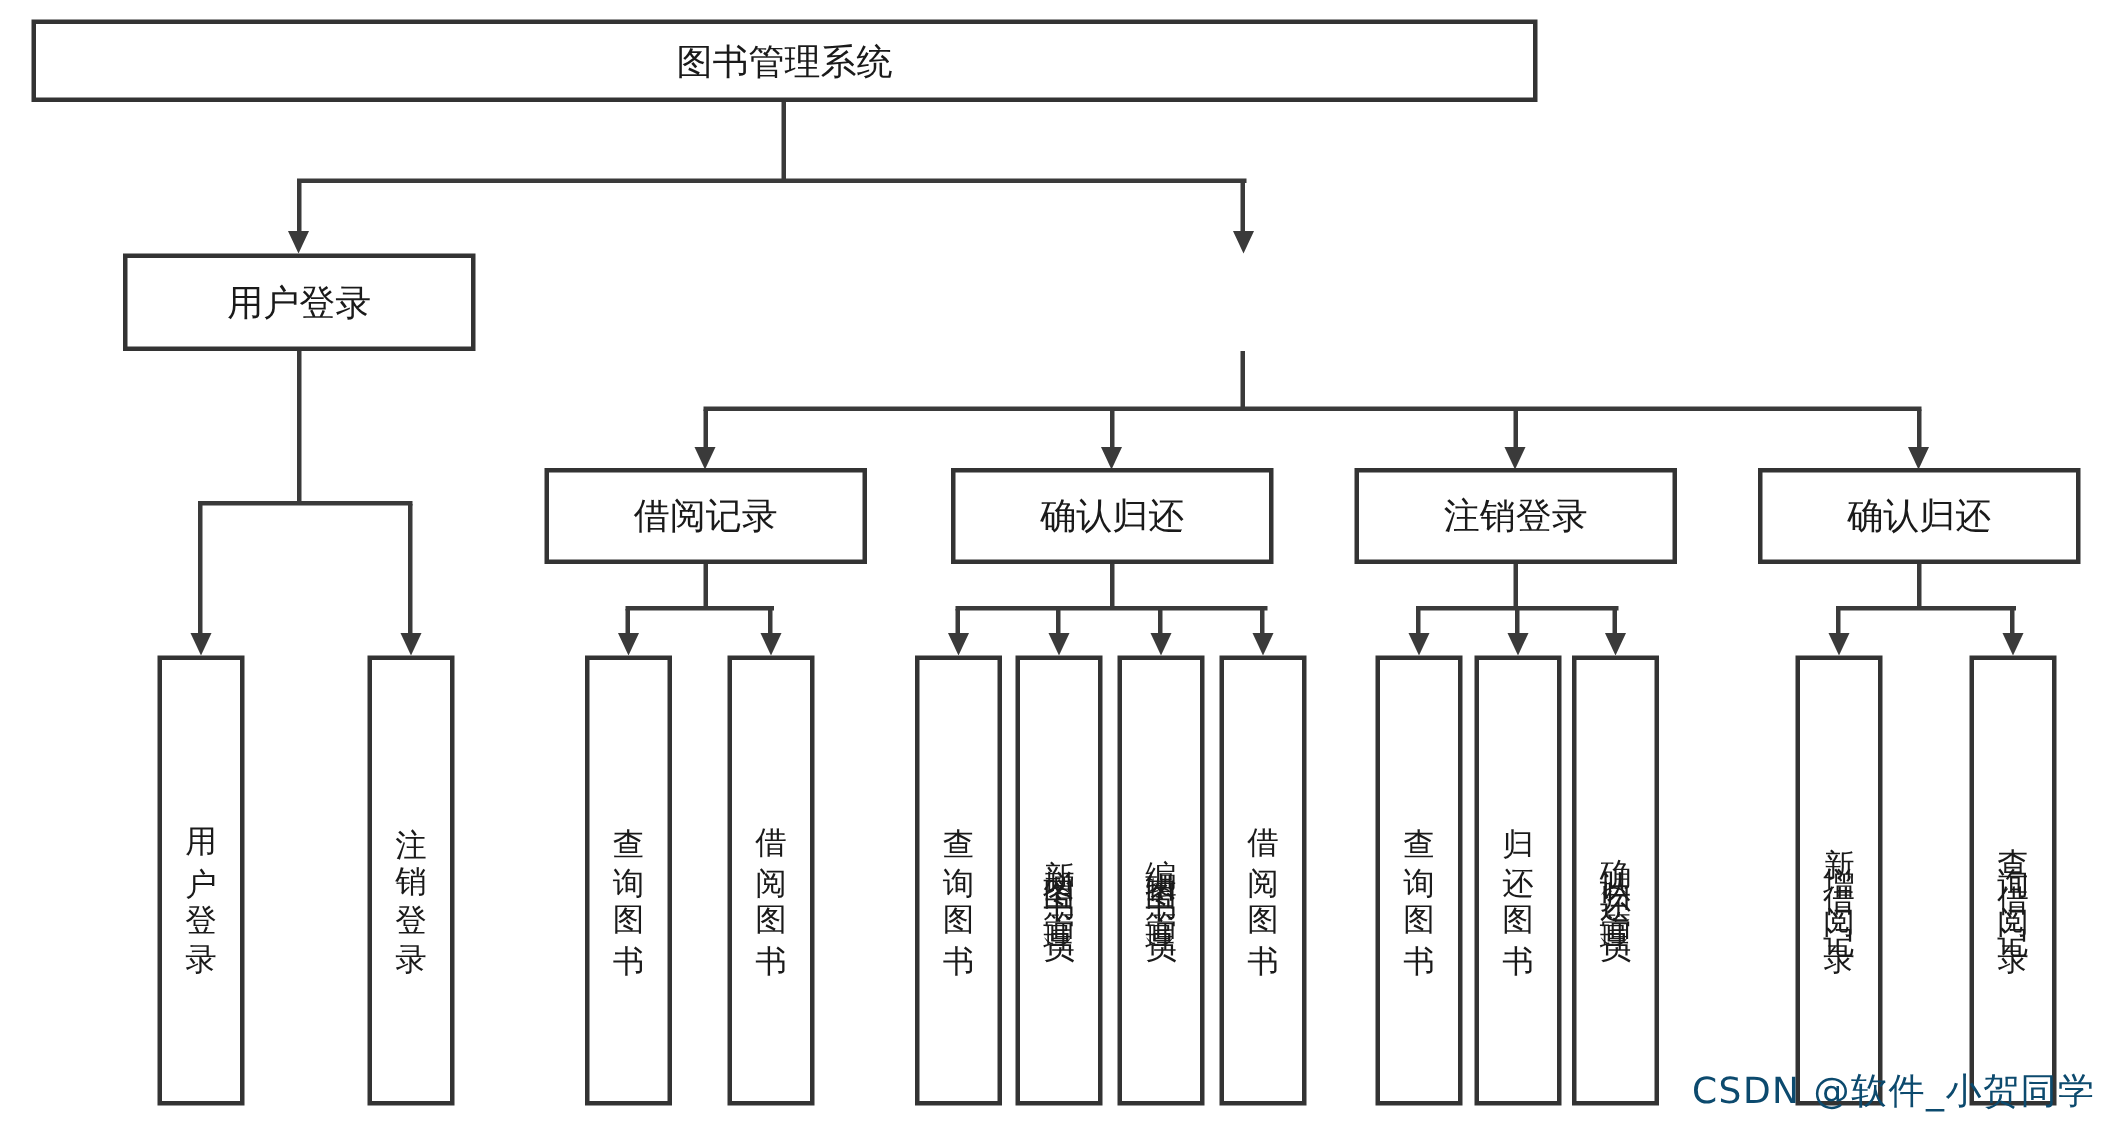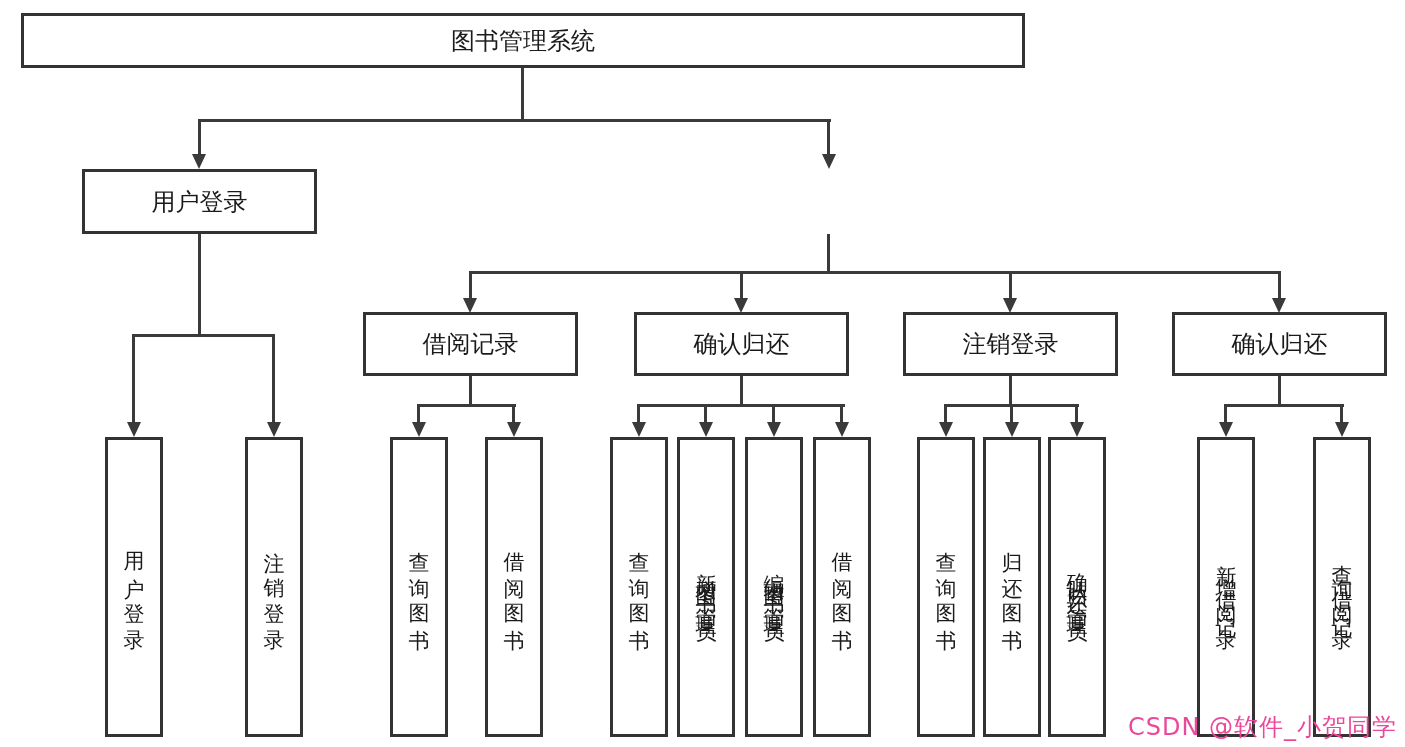--- a/index.html
+++ b/index.html
@@ -40,21 +40,21 @@
     width: 0; height: 0;
     border-left: 7px solid transparent;
     border-right: 7px solid transparent;
     border-top: 15px solid #3a3a3a;
   }
   .watermark {
     position: absolute;
     right: 8px;
     bottom: 4px;
     font-size: 24px;
-    color: #ec4899;
+    color: #0c4a6e;
     letter-spacing: 1px;
   }
 </style>
 </head>
 <body>
 
 <div class="canvas">
 
   <div class="box" style="left:21px; top:13px; width:1004px; height:55px;">
     <span>图书管理系统</span>

